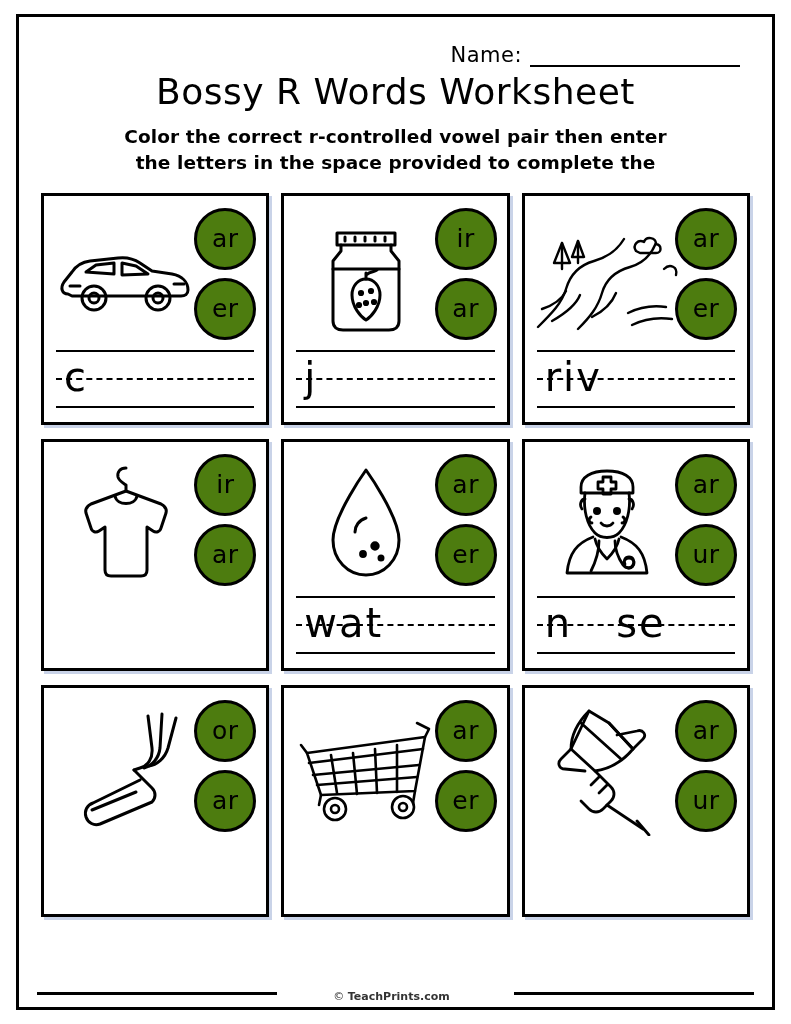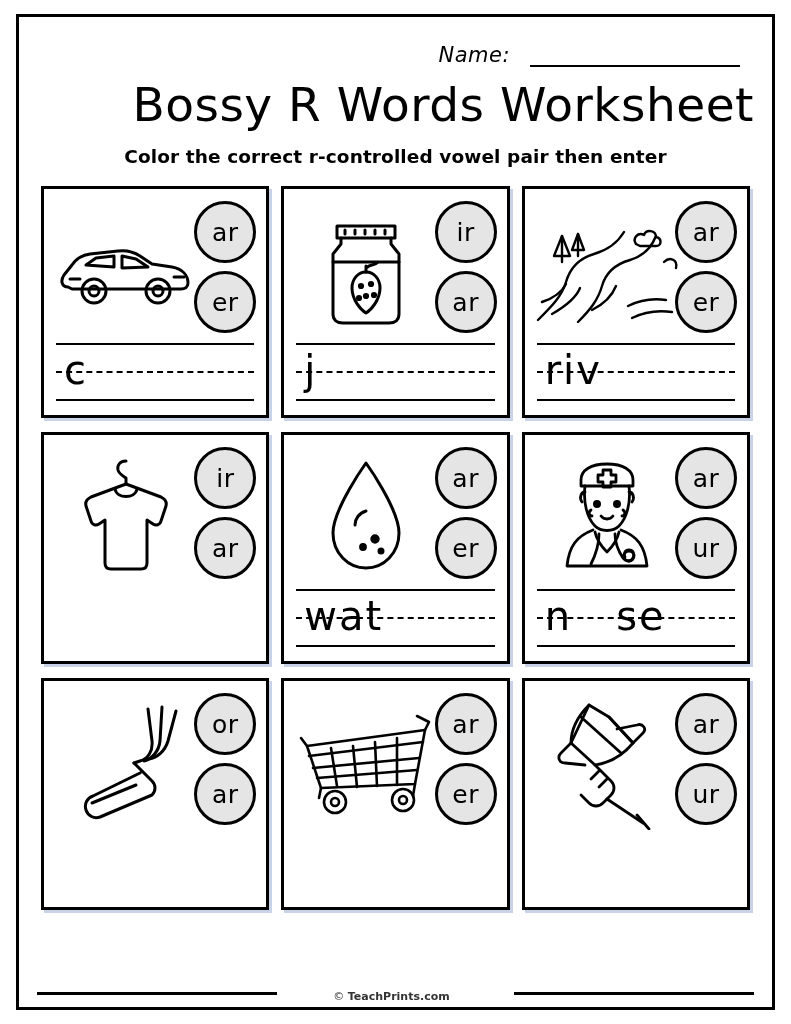--- a/index.html
+++ b/index.html
@@ -27,41 +27,40 @@
     height: 100%;
     box-sizing: border-box;
     border: 3px solid #000;
     padding: 10px 18px 6px 18px;
   }
   
   .name-row {
     display: flex;
     justify-content: flex-end;
     align-items: flex-end;
-    gap: 20px;
+    gap: 8px;
     padding-right: 14px;
     height: 40px;
-    font-style: italic;
   }
   .name-label {
     font-family: "DejaVu Sans", sans-serif;
     font-size: 21px;
     letter-spacing: 0.5px;
   }
   .name-blank {
     width: 210px;
     border-bottom: 2px solid #000;
     height: 22px;
   }
   
   .title {
-    text-align: right;
-    font-size: 47px;
+    text-align: center;
+    font-size: 36px;
     letter-spacing: 0.5px;
-    margin-top: 10px;
+    margin-top: 4px;
     font-weight: 400;
     white-space: nowrap;
   }
   
   .instructions {
     text-align: center;
     font-size: 18.5px;
     line-height: 1.42;
     margin: 12px auto 0 auto;
     width: 660px;
@@ -115,21 +114,21 @@
   .bubble {
     width: 56px;
     height: 56px;
     border: 3px solid #000;
     border-radius: 50%;
     display: flex;
     align-items: center;
     justify-content: center;
     font-size: 25px;
     letter-spacing: 0.5px;
-    background: #e5e5e5;
+    background: #4d7c0f;
   }
   
   .lines {
     position: absolute;
     left: 12px;
     right: 12px;
     bottom: 10px;
     height: 62px;
   }
   .line-top {
@@ -186,20 +185,21 @@
 
     <div class="name-row">
       <span class="name-label">Name:</span>
       <span class="name-blank"></span>
     </div>
 
     <div class="title">Bossy R Words Worksheet</div>
 
     <div class="instructions">
       <div>Color the correct r-controlled vowel pair then enter</div>
+      <div>the letters in the space provided to complete the</div>
     </div>
 
     <div class="grid">
 
       <div class="card">
         <div class="card-inner">
           <div class="pic">
             <svg width="140" height="90" viewBox="0 0 140 90" fill="none" stroke="#000" stroke-width="3" stroke-linecap="round" stroke-linejoin="round">
               <path d="M12 62 C6 62 4 56 8 50 L16 40 C20 34 26 30 34 29 L62 26 C70 25 78 27 84 31 L96 39 L116 42 C126 44 132 50 132 58 C132 62 129 64 125 64 L16 64 Z"></path>
               <path d="M30 40 L40 33 L58 31 L58 42 Z"></path>

